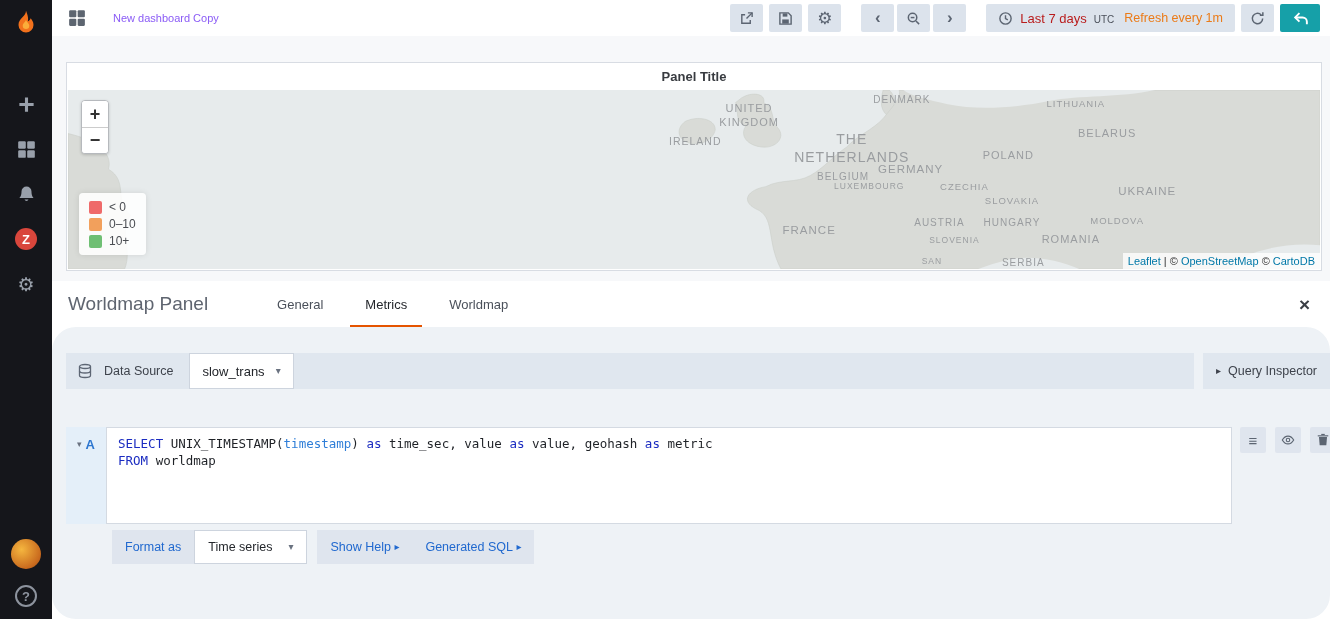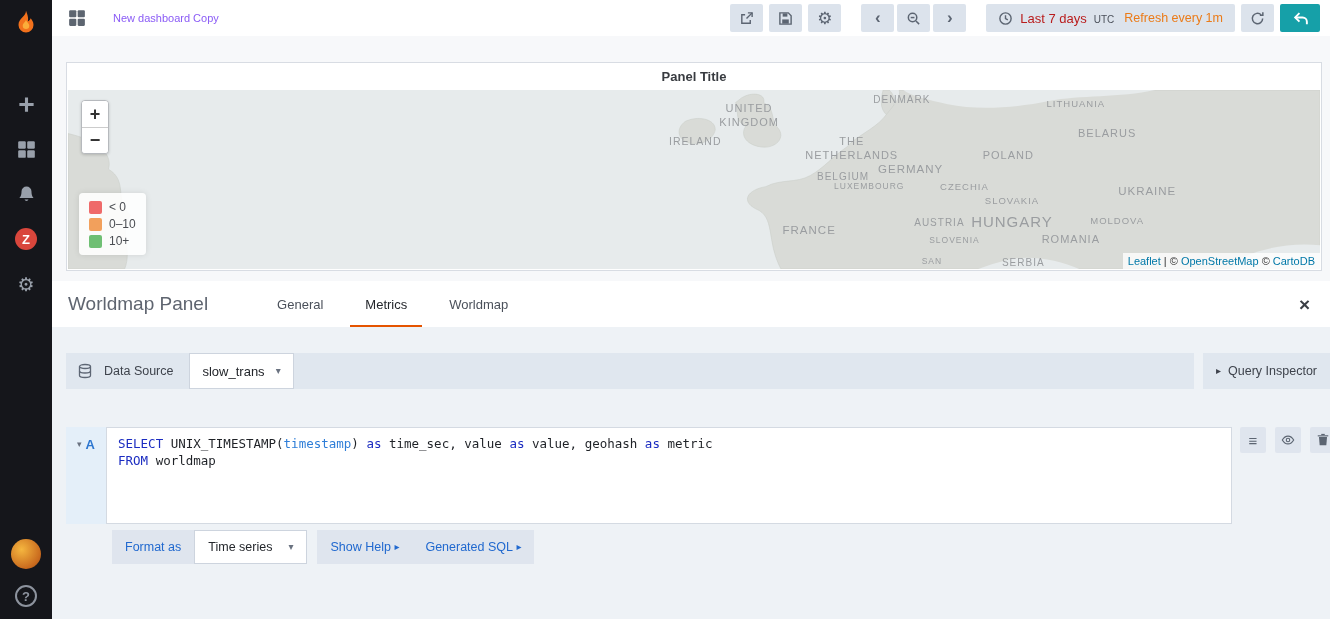--- a/index.html
+++ b/index.html
@@ -58,21 +58,21 @@
 
   
   .editor { flex:1; margin-top:10px; background:#fff; display:flex; flex-direction:column; min-height:0; }
   .ed-head { height:46px; display:flex; align-items:center; padding:0 20px 0 16px; flex-shrink:0; }
   .ed-title { font-size:19px; color:#5f6570; font-weight:400; }
   .tabs { display:flex; margin-left:48px; height:100%; }
   .tab { padding:0 21px; display:flex; align-items:center; font-size:13px; color:#4a505a; cursor:pointer; position:relative; }
   .tab.active { color:#24272c; }
   .tab.active::after { content:""; position:absolute; left:6px; right:6px; bottom:0; height:2px; background:var(--tab-orange,#e55400); }
   .ed-close { margin-left:auto; font-size:19px; font-weight:700; color:#3a3e45; cursor:pointer; line-height:1; }
-  .ed-body { flex:1; background:#eef2f6; padding:26px 0 0 14px; min-height:0; }
+  .ed-body { flex:1; background:#eef2f6; padding:26px 0 0 14px; min-height:0;border-radius:24px; }
 
   .ds-row { display:flex; height:36px; }
   .ds-bar { display:flex; flex:1; background:#e0e7ef; }
   .ds-cell-icon { width:38px; display:flex; align-items:center; justify-content:center; color:#5d6674; cursor:pointer; }
   .ds-cell-icon svg { width:16px; height:16px; }
   .ds-label { display:flex; align-items:center; padding-right:16px; font-size:12.5px; font-weight:500; color:#3e434c; }
   .ds-select { background:#fff; border:1px solid #cdd4de; padding:0 12px; display:flex; align-items:center; gap:11px; font-size:13px; color:#23262b; cursor:pointer; }
   .caret { color:#6a7280; font-size:10px; line-height:1; }
   .ds-fill { flex:1; background:#e0e7ef; }
   .qi { display:flex; align-items:center; gap:7px; background:#e0e7ef; padding:0 13px; margin-left:9px; font-size:12.5px; font-weight:500; color:#3e434c; cursor:pointer; }
@@ -248,31 +248,31 @@
             <path d="M1150,226 L1238,226 L1238,196 C1210,192 1180,200 1160,212 Z"></path>
           </g>
         </svg>
         <div id="map-labels">
             <div class="map-label" style="left: 66.6%; top: 4.9%; font-size: 10px;">DENMARK</div>
             <div class="map-label" style="left: 80.5%; top: 8%; font-size: 9.5px;">LITHUANIA</div>
             <div class="map-label" style="left: 54.4%; top: 14%; font-size: 11px;">UNITED
 KINGDOM</div>
             <div class="map-label" style="left: 83%; top: 24.3%; font-size: 11px;">BELARUS</div>
             <div class="map-label" style="left: 50.1%; top: 29.2%; font-size: 10.5px;">IRELAND</div>
-            <div class="map-label" style="left: 62.6%; top: 32.3%; font-size: 11px;">THE
+            <div class="map-label" style="left: 62.6%; top: 32.3%; font-size: 14px;">THE
 NETHERLANDS</div>
             <div class="map-label" style="left: 75.1%; top: 36.3%; font-size: 11px;">POLAND</div>
             <div class="map-label" style="left: 67.3%; top: 44.2%; font-size: 11.5px;">GERMANY</div>
             <div class="map-label" style="left: 61.9%; top: 47.8%; font-size: 10px;">BELGIUM</div>
             <div class="map-label" style="left: 64%; top: 54%; font-size: 8.5px;">LUXEMBOURG</div>
             <div class="map-label" style="left: 71.6%; top: 54%; font-size: 9.5px;">CZECHIA</div>
             <div class="map-label" style="left: 86.2%; top: 56.6%; font-size: 11.5px;">UKRAINE</div>
             <div class="map-label" style="left: 75.4%; top: 61.9%; font-size: 9.5px;">SLOVAKIA</div>
             <div class="map-label" style="left: 69.6%; top: 73.9%; font-size: 10px;">AUSTRIA</div>
-            <div class="map-label" style="left: 75.4%; top: 73.9%; font-size: 15px;">HUNGARY</div>
+            <div class="map-label" style="left: 75.4%; top: 73.9%; font-size: 10px;">HUNGARY</div>
             <div class="map-label" style="left: 83.8%; top: 73%; font-size: 9.5px;">MOLDOVA</div>
             <div class="map-label" style="left: 59.2%; top: 78.3%; font-size: 11.5px;">FRANCE</div>
             <div class="map-label" style="left: 70.8%; top: 84.1%; font-size: 8.5px;">SLOVENIA</div>
             <div class="map-label" style="left: 80.1%; top: 83.2%; font-size: 11px;">ROMANIA</div>
             <div class="map-label" style="left: 76.3%; top: 96%; font-size: 10px;">SERBIA</div>
             <div class="map-label" style="left: 69%; top: 99%; font-size: 8.5px;">SAN
 MARINO</div>
           </div>
         <div class="zoomctl">
           <div class="zoombtn">+</div>

